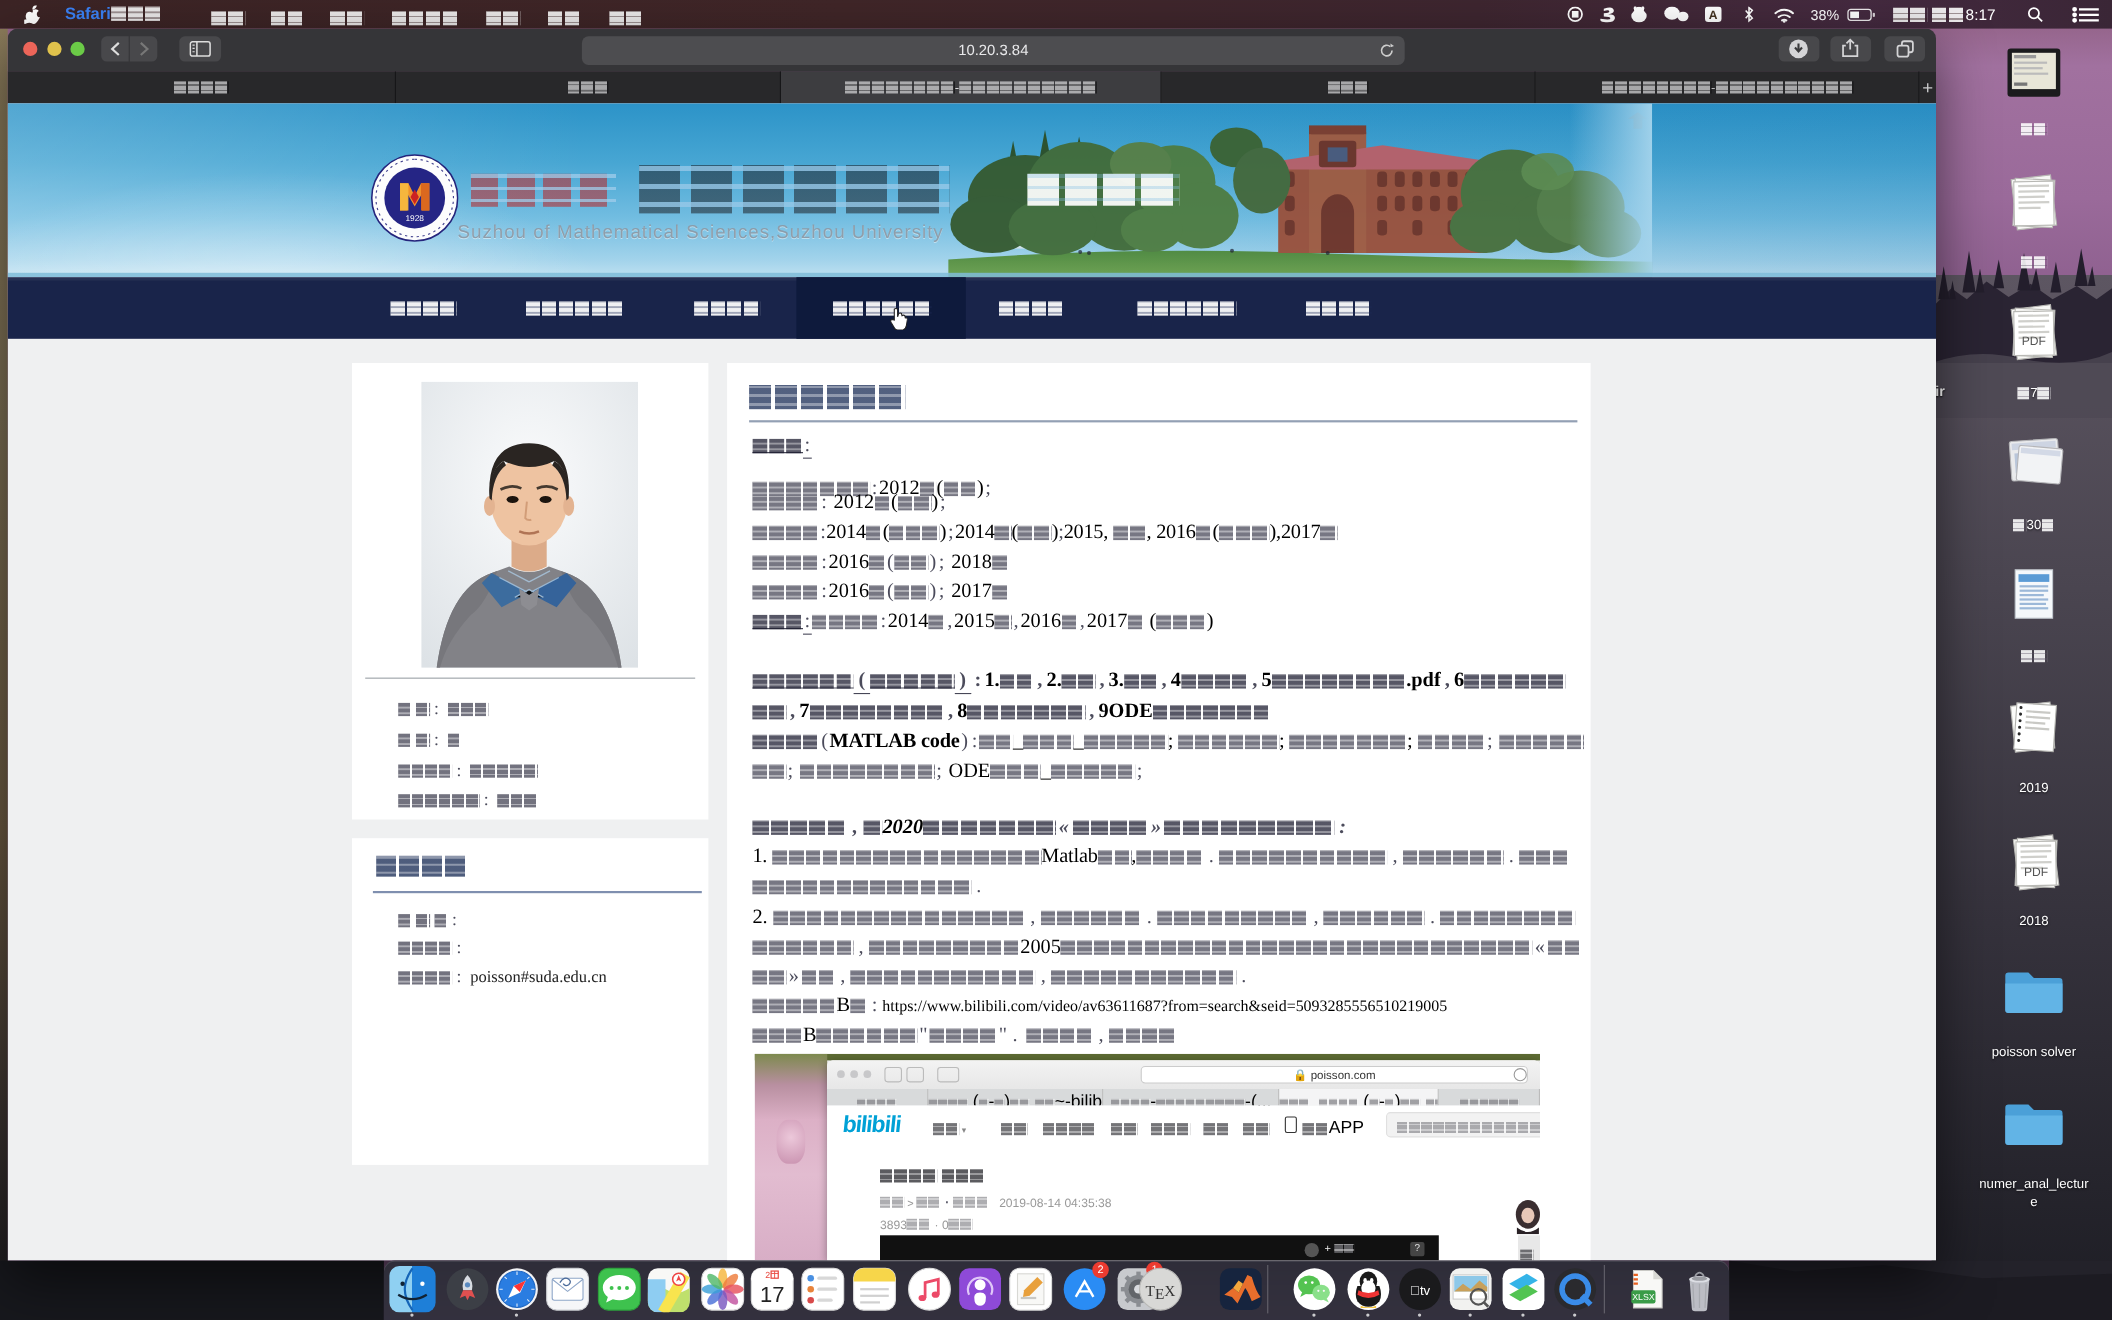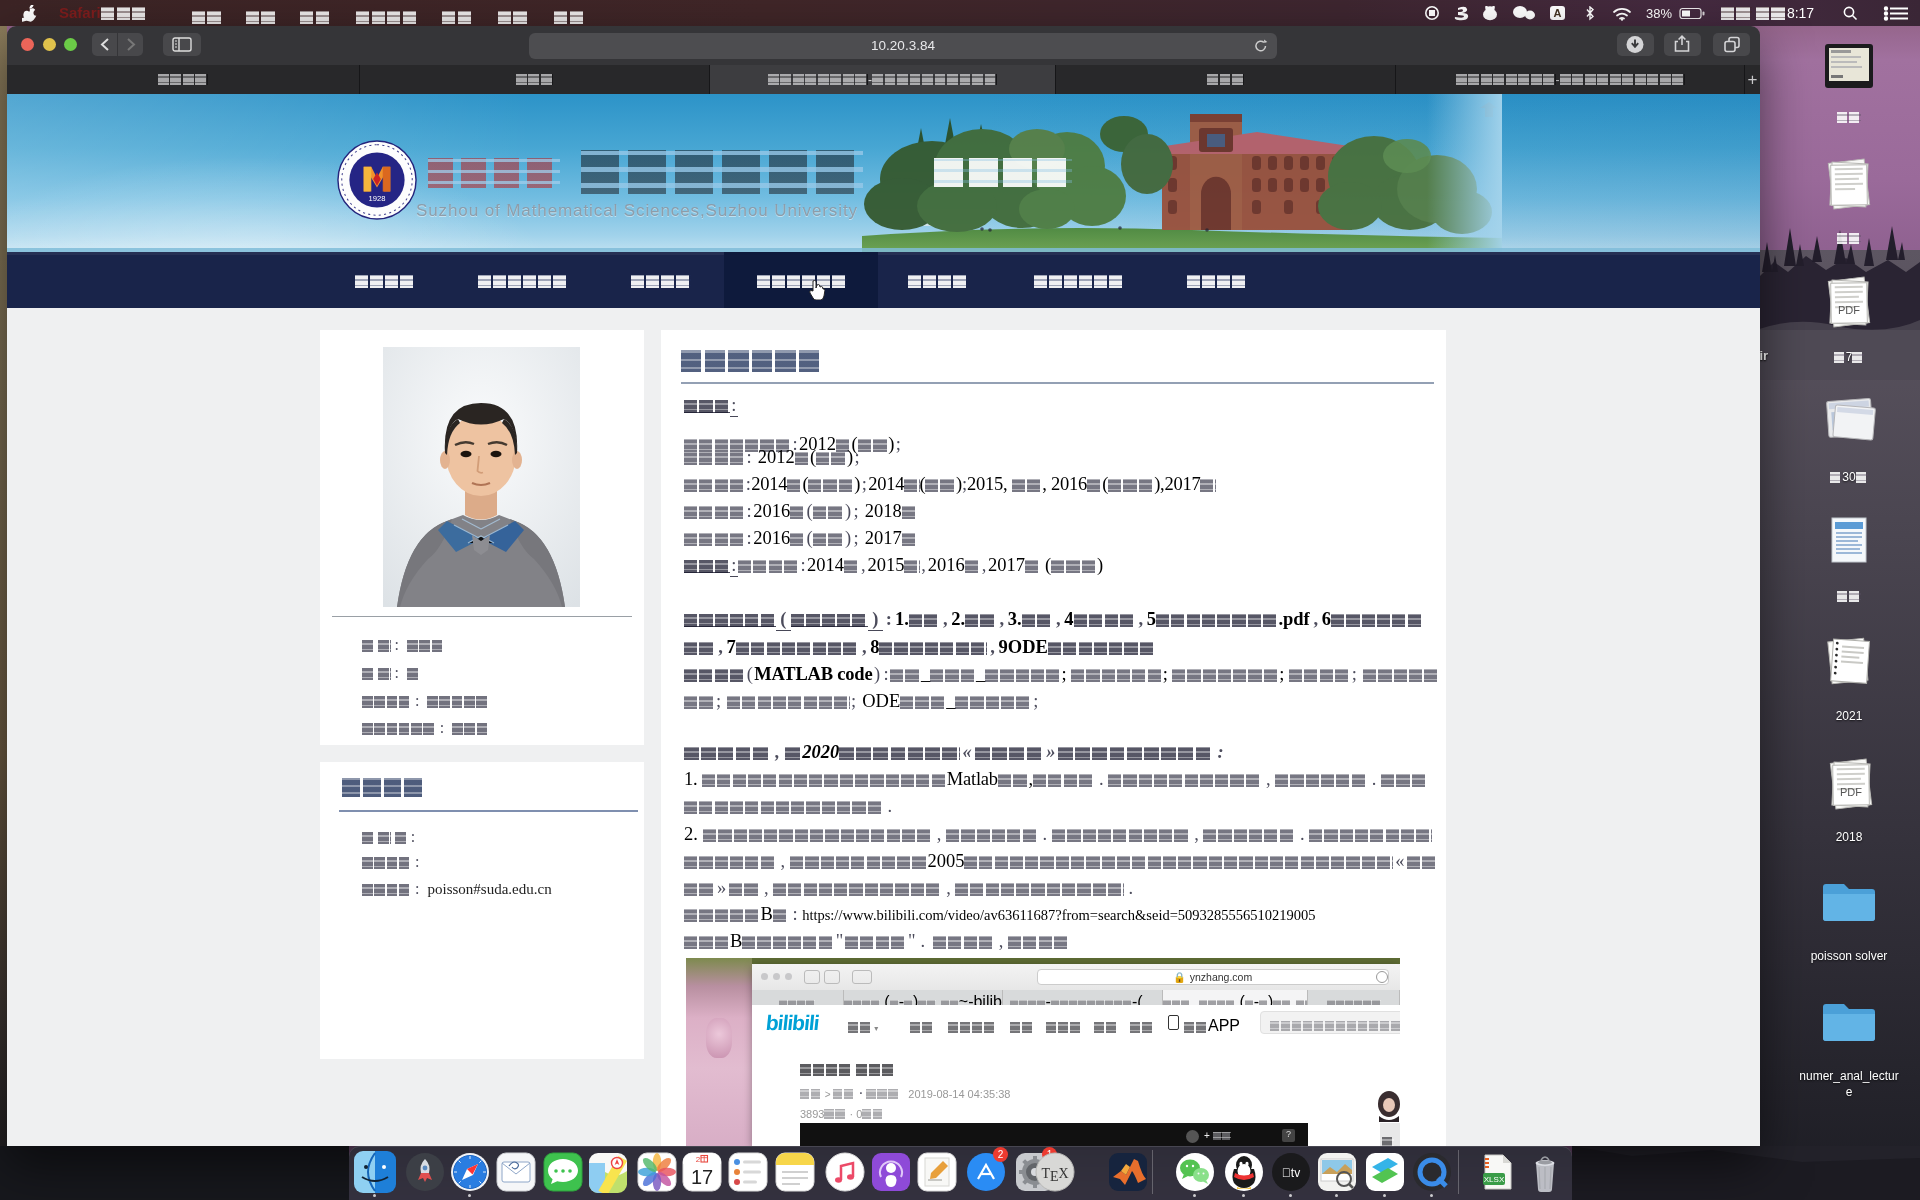--- a/index.html
+++ b/index.html
@@ -189,32 +189,32 @@
   </svg>
 <svg class="ab" style="left:1818px;top:994px" width="62" height="52" viewBox="0 0 62 52">
     <path d="M8,10 h18 l5,5 h23 a3,3 0 0 1 3,3 v26 a3,3 0 0 1 -3,3 h-46 a3,3 0 0 1 -3,-3 v-31 a3,3 0 0 1 3,-3 z" fill="#4ba0d8"></path>
     <path d="M5,20 h52 v24 a3,3 0 0 1 -3,3 h-46 a3,3 0 0 1 -3,-3 z" fill="#62b4e6"></path>
   </svg>
 <div class="dlbl ab" style="top:110px"><i class="k lab" style="width:24.0px"></i></div>
 <div class="dlbl ab" style="top:231px"><i class="k lab" style="width:24.0px"></i></div>
 <div class="dlbl ab" style="top:350px"><i class="k lab" style="width:12.0px"></i>7<i class="k lab" style="width:12.0px"></i></div>
 <div class="dlbl ab" style="top:470px"><i class="k lab" style="width:12.0px"></i>30<i class="k lab" style="width:12.0px"></i></div>
 <div class="dlbl ab" style="top:589px"><i class="k lab" style="width:24.0px"></i></div>
-<div class="dlbl ab" style="top:709px;font-size:12px">2021</div>
+<div class="dlbl ab" style="top:709px;font-size:12px">2019</div>
 <div class="dlbl ab" style="top:830px;font-size:12px">2018</div>
 <div class="dlbl ab" style="top:949px;font-size:12px">poisson solver</div>
 <div class="dlbl ab" style="top:1069px;font-size:12px">numer_anal_lectur</div>
 <div class="dlbl ab" style="top:1085px;font-size:12px">e</div>
 <div class="ab" style="left:1750px;top:348px;color:#fff;font-size:13px;font-weight:bold;text-shadow:0 1px 2px #000">Dir</div>
 <div id="menubar" class="ab"></div>
 <svg class="ab" style="left:22px;top:5px" width="15" height="17" viewBox="0 0 15 17">
     <path d="M10.8,0 c0.2,1.3 -0.4,2.6 -1.2,3.5 C8.8,4.4 7.5,5.1 6.3,5 C6.1,3.8 6.7,2.5 7.4,1.7 C8.2,0.8 9.6,0.1 10.8,0 Z M13.9,12.6 c-0.6,1.4 -0.9,2 -1.7,3.2 c-1.1,1.7 -2.7,3.8 -4.6,3.8 c-1.7,0 -2.2,-1.1 -4.5,-1.1 c-2.3,0 -2.8,1.1 -4.5,1.1 C-3.3,19.6 -4.8,17.8 -5.9,16.1" fill="#fff" transform="scale(0.9) translate(2,-1)"></path>
     <path d="M7.4,5.6 c1.1,0 2.2,-0.7 3.4,-0.7 c1.6,0 3,0.9 3.8,2.2 c-1.4,0.9 -2.3,2.1 -2.3,3.9 c0,1.9 1.1,3.3 2.6,4 c-0.5,1.3 -1.1,2.3 -1.9,3.3 c-0.9,1.1 -1.8,2.2 -3.1,2.2 c-1.3,0 -1.7,-0.8 -3.2,-0.8 c-1.6,0 -2,0.8 -3.2,0.8 c-1.3,0 -2.3,-1.2 -3.2,-2.4 C-1.1,16.3 -1.7,13.4 -0.7,11 C0,9.3 1.4,8.2 3,8.2 c1.3,0 2.3,0.8 3.2,0.8 c0.4,0 0.8,-0.1 1.2,-0.3 Z" fill="#fff" transform="scale(0.75) translate(3,-0.5)"></path>
   </svg>
-<div class="ab" style="left:59px;top:4px;font-size:15px;font-weight:bold;color:#7f1d1d">Safari<i class="k menu" style="width:46.5px"></i></div>
+<div class="ab" style="left:59px;top:4px;font-size:15px;font-weight:bold;color:#3b82f6">Safari<i class="k menu" style="width:46.5px"></i></div>
 <div class="ab" style="left:192px;top:8px"><i class="k menu" style="width:31.0px"></i></div>
 <div class="ab" style="left:246px;top:8px"><i class="k menu" style="width:31.0px"></i></div>
 <div class="ab" style="left:300px;top:8px"><i class="k menu" style="width:31.0px"></i></div>
 <div class="ab" style="left:356px;top:8px"><i class="k menu" style="width:62.0px"></i></div>
 <div class="ab" style="left:442px;top:8px"><i class="k menu" style="width:31.0px"></i></div>
 <div class="ab" style="left:498px;top:8px"><i class="k menu" style="width:31.0px"></i></div>
 <div class="ab" style="left:554px;top:8px"><i class="k menu" style="width:31.0px"></i></div>
 <svg class="ab" style="left:1424px;top:6px" width="480" height="16" viewBox="0 0 480 16">
 <g fill="none" stroke="#fff" stroke-width="1.6">
 <circle cx="8" cy="7" r="6.2"></circle>
@@ -508,21 +508,21 @@
         <div class="ab" style="left:20px;top:60px;width:26px;height:40px;background:radial-gradient(circle at 50% 40%,#ecc8da,#c890ae);border-radius:40%"></div>
         <div class="ab" style="left:66px;top:6px;width:648px;height:182px;background:#fff;border-radius:5px 5px 0 0;box-shadow:0 2px 8px rgba(0,0,0,.35)">
           <div class="ab" style="left:0;top:0;width:648px;height:26px;background:linear-gradient(180deg,#f3f3f3,#e7e7e7);border-radius:5px 5px 0 0"></div>
           <div class="ab" style="left:8.5px;top:9px;width:7px;height:7px;border-radius:4px;background:#c8c8ca"></div>
           <div class="ab" style="left:20.5px;top:9px;width:7px;height:7px;border-radius:4px;background:#c8c8ca"></div>
           <div class="ab" style="left:32.5px;top:9px;width:7px;height:7px;border-radius:4px;background:#c8c8ca"></div>
           <div class="ab" style="left:52px;top:6px;width:16px;height:14px;border:1px solid #bbb;border-radius:3px"></div>
           <div class="ab" style="left:72px;top:6px;width:16px;height:14px;border:1px solid #bbb;border-radius:3px"></div>
           <div class="ab" style="left:100px;top:6px;width:20px;height:14px;border:1px solid #bbb;border-radius:3px"></div>
           <div class="ab" style="left:285px;top:5px;width:352px;height:16px;background:#fff;border:1px solid #ccc;border-radius:4px"></div>
-          <div class="ab" style="left:285px;top:7px;width:352px;text-align:center;font-size:10.5px;color:#333">🔒 ynzhang.com</div>
+          <div class="ab" style="left:285px;top:7px;width:352px;text-align:center;font-size:10.5px;color:#333">🔒 poisson.com</div>
           <div class="ab" style="left:624px;top:7px;width:12px;height:12px;border:1.3px solid #999;border-radius:7px"></div>
           <div class="ab" style="left:0;top:26px;width:648px;height:15px;background:#cfd1d3;display:flex">
             <div style="width:95px;height:15px;background:#d8dadb;border-right:1px solid #bbb;overflow:hidden;text-align:center;padding-top:3px"><i class="k m9" style="width:36.0px"></i></div>
             <div style="width:165px;height:15px;background:#d8dadb;border-right:1px solid #bbb;overflow:hidden;text-align:center;padding-top:3px"><i class="k m9" style="width:36.0px"></i> (<i class="k m9" style="width:9.0px"></i>-<i class="k m9" style="width:9.0px"></i>)<i class="k m9" style="width:18.0px"></i> <i class="k m9" style="width:18.0px"></i>~-bilibili</div>
             <div style="width:165px;height:15px;background:#d8dadb;border-right:1px solid #bbb;overflow:hidden;text-align:center;padding-top:3px"><i class="k m9" style="width:36.0px"></i>-<i class="k m9" style="width:81.0px"></i>-(...</div>
             <div style="width:150px;height:15px;background:#f4f4f5;border-right:1px solid #bbb;overflow:hidden;text-align:center;padding-top:3px"><i class="k m9" style="width:27.0px"></i>_<i class="k m9" style="width:36.0px"></i> (<i class="k m9" style="width:9.0px"></i>-<i class="k m9" style="width:9.0px"></i>)<i class="k m9" style="width:18.0px"></i> <i class="k m9" style="width:18.0px"></i>..</div>
             <div style="width:95px;height:15px;background:#d8dadb;border-right:1px solid #bbb;overflow:hidden;text-align:center;padding-top:3px"><i class="k m9" style="width:54.0px"></i></div>
           </div>
           <div class="ab" style="left:0;top:41px;width:648px;height:37px;background:#fff">
             <div class="ab" style="left:14px;top:6px;font-size:21px;font-weight:bold;color:#00a1d6;font-family:'Liberation Sans';transform:skewX(-6deg);letter-spacing:-1px">bilibili</div>

